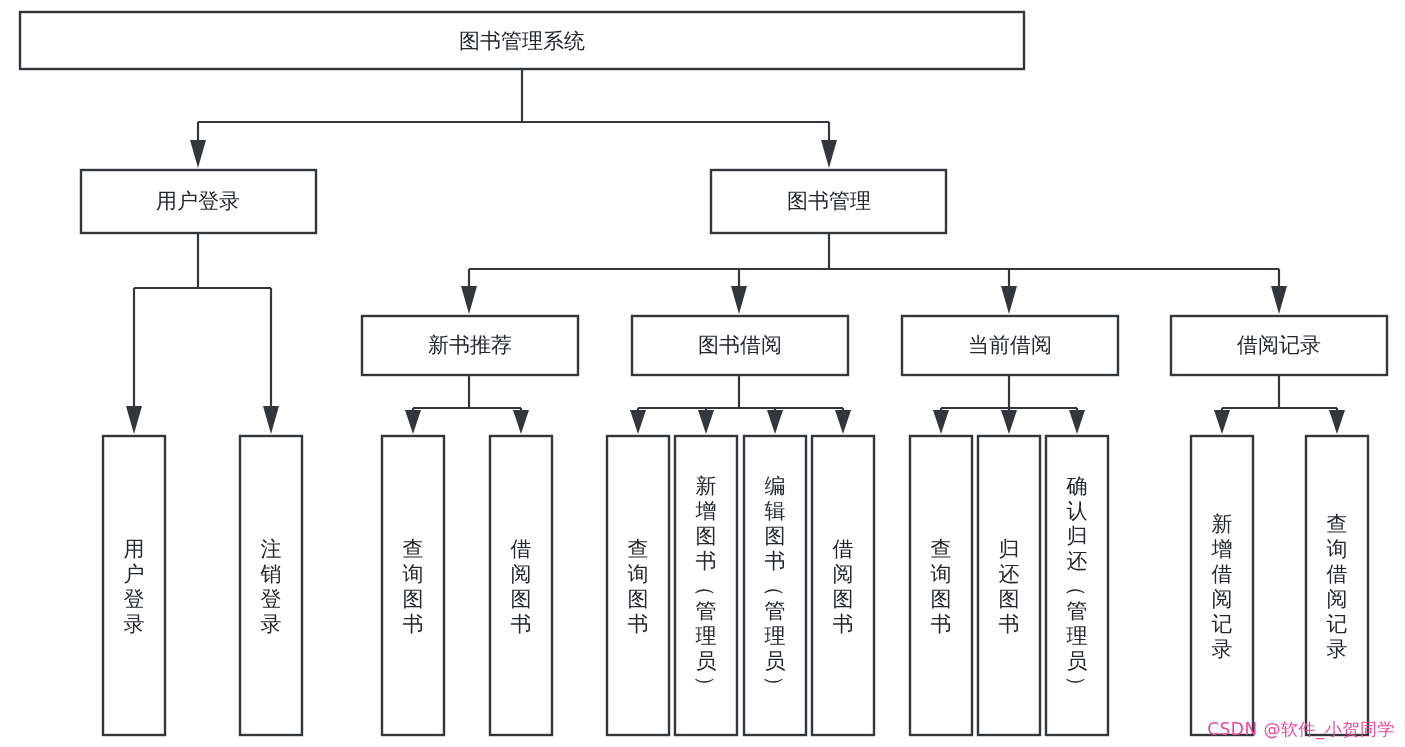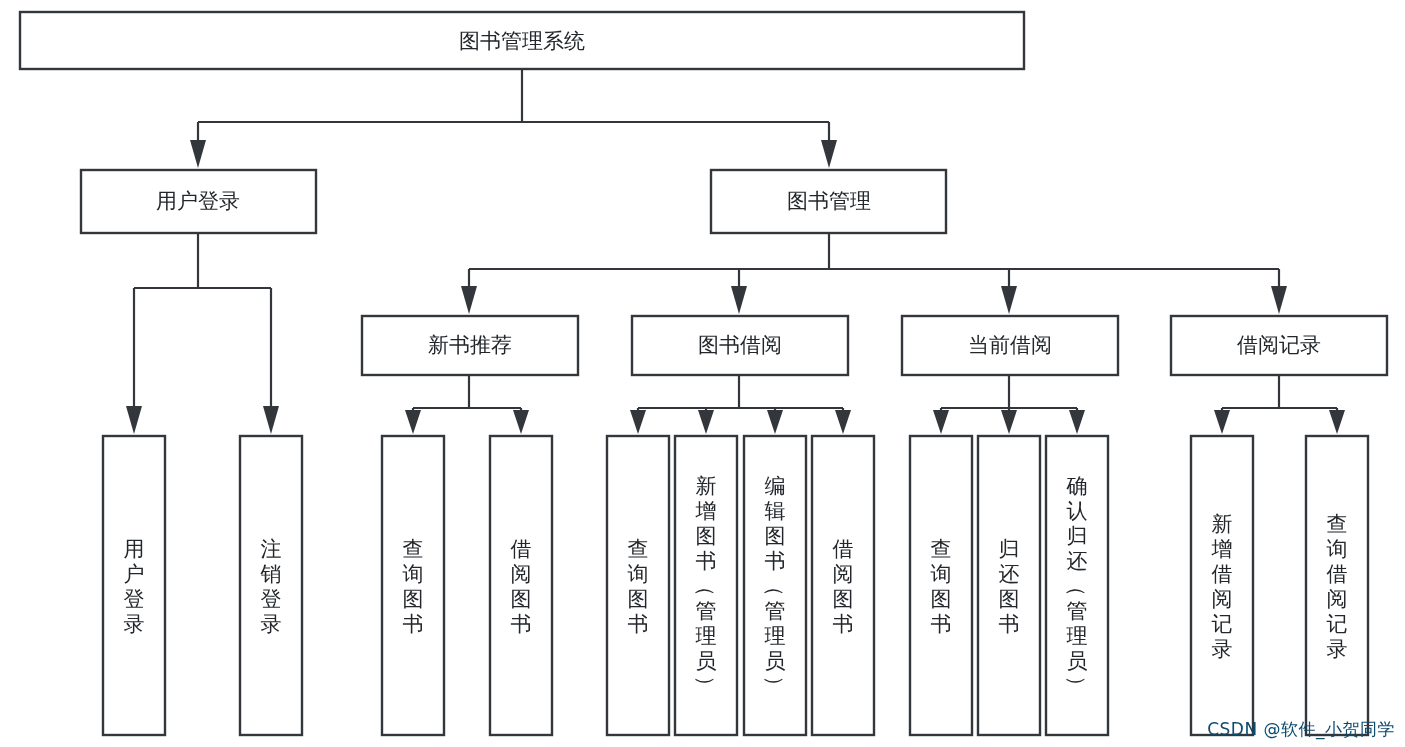--- a/index.html
+++ b/index.html
@@ -54,21 +54,21 @@
     font-family: "DejaVu Sans", "Liberation Sans", sans-serif;
     font-size: 21px;
     text-anchor: middle;
   }
   .watermark {
     position: absolute;
     right: 10px;
     bottom: 6px;
     font-family: "DejaVu Sans", "Liberation Sans", sans-serif;
     font-size: 17px;
-    color: #0c4a6e;
+    color: #ec4899;
     letter-spacing: 0.5px;
     white-space: nowrap;
     pointer-events: none;
     user-select: none;
   }
 </style>
 </head>
 <body>
 
 <div id="diagram-root">

